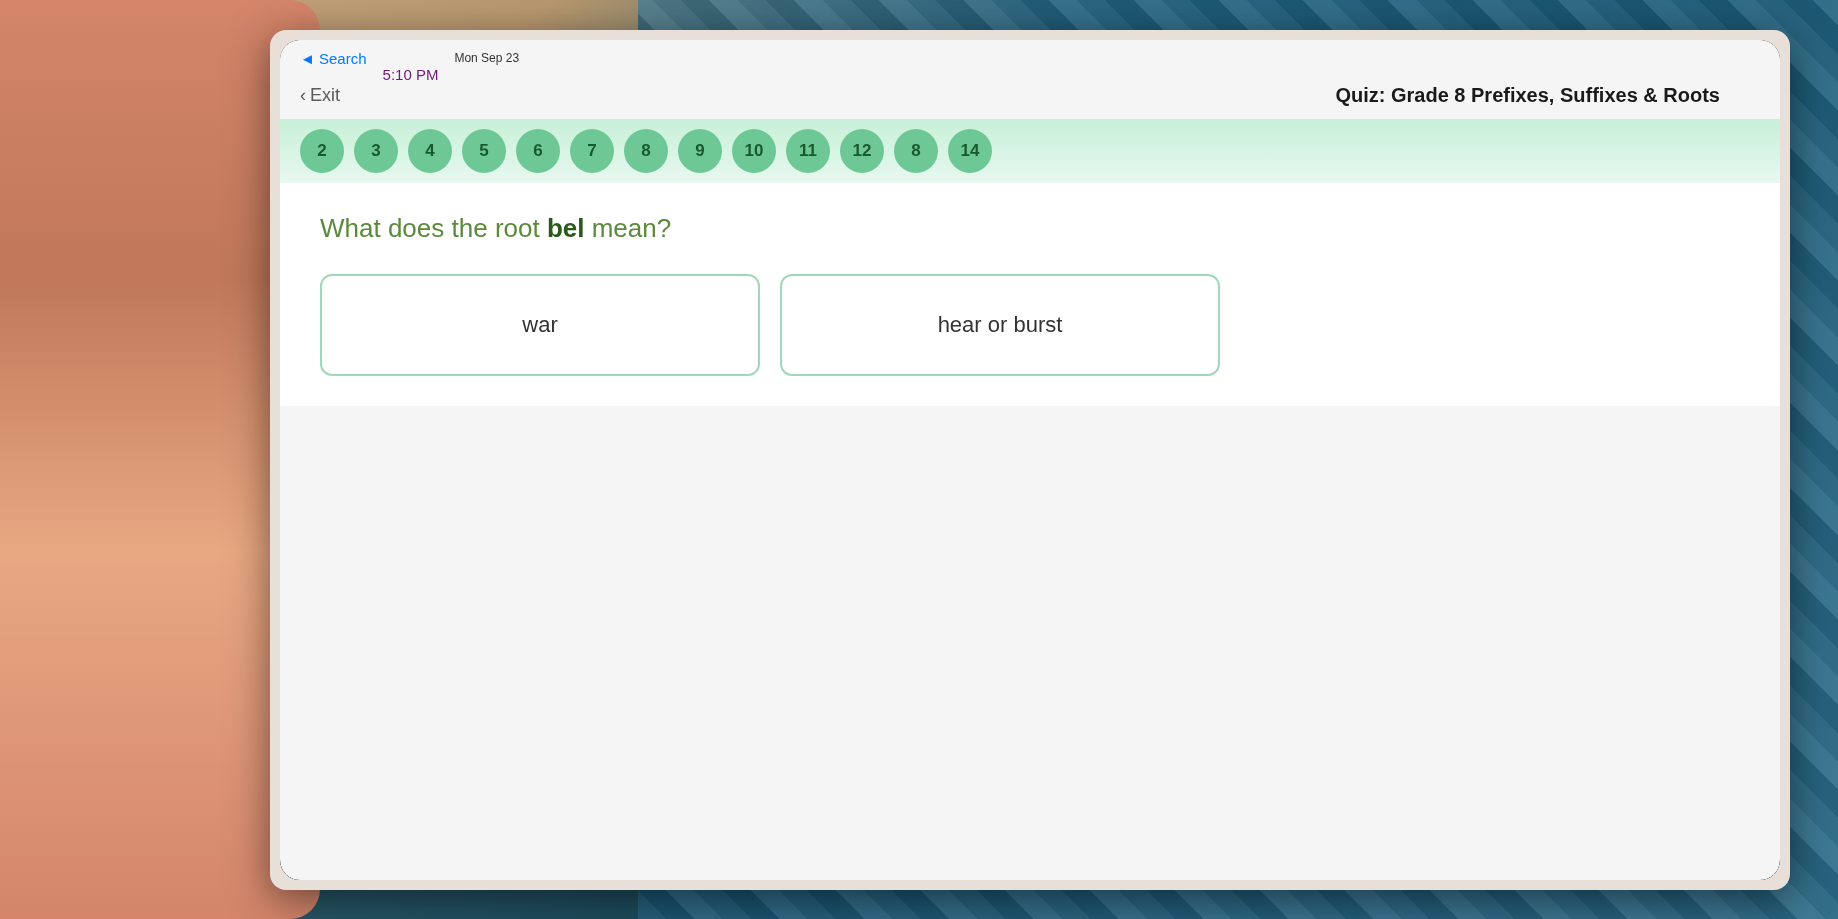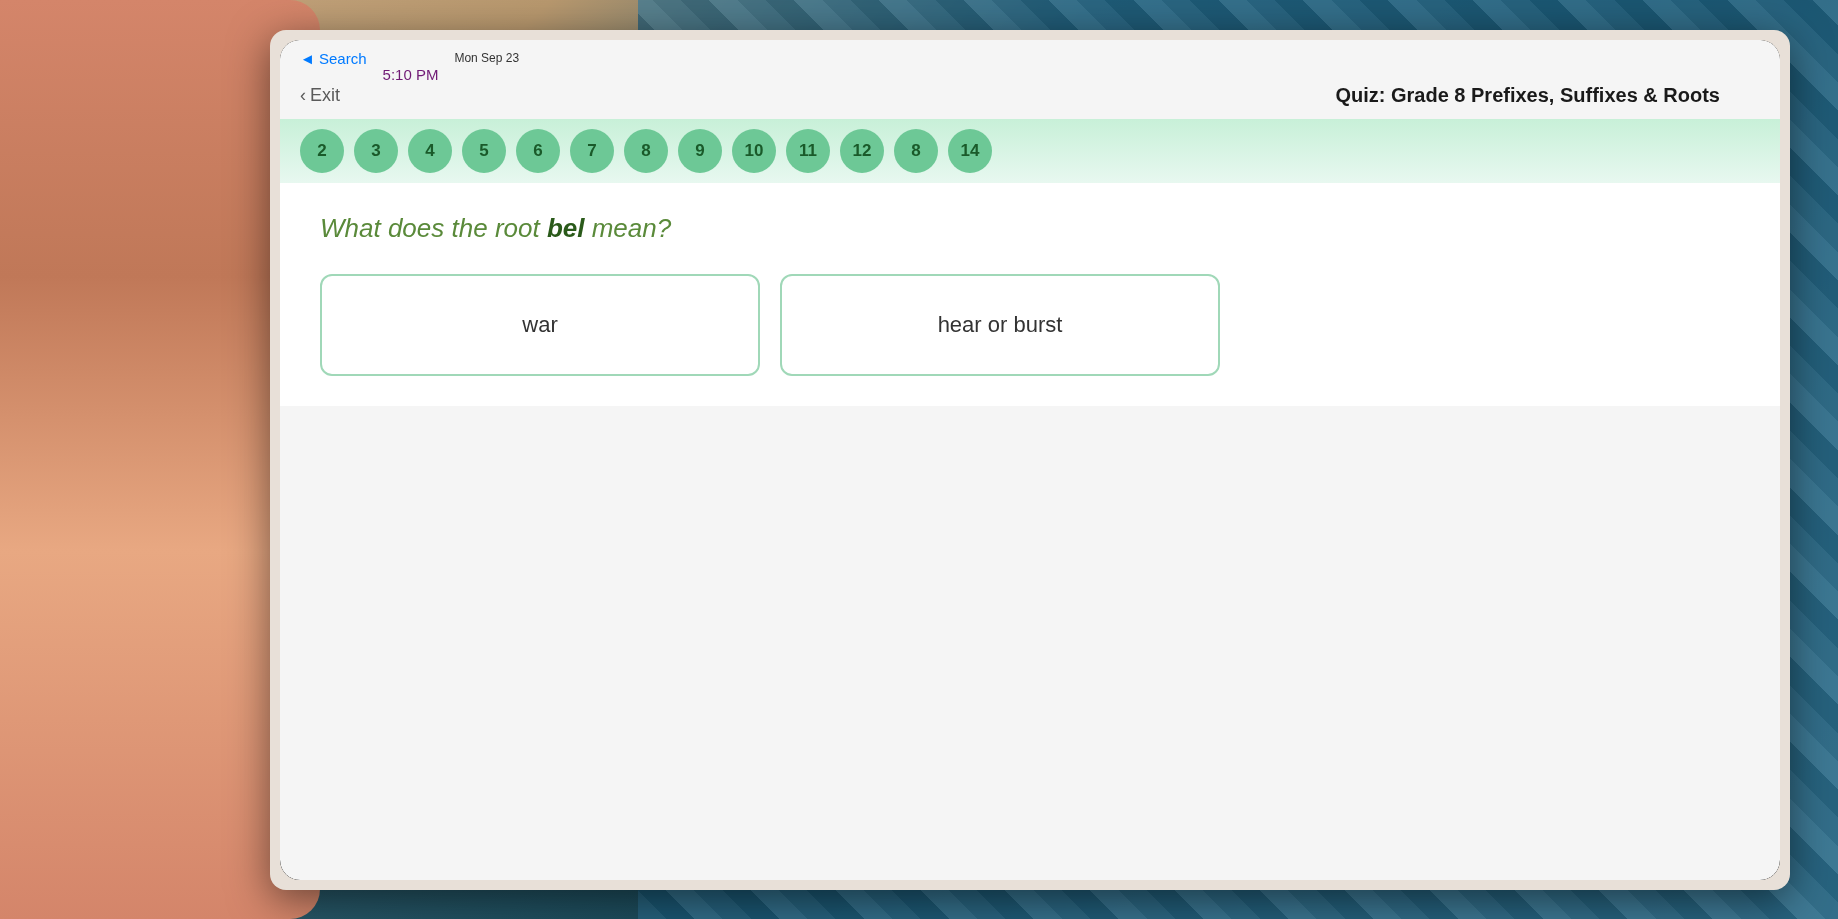--- a/index.html
+++ b/index.html
@@ -178,21 +178,20 @@
       margin: 0;
       padding: 30px 40px;
       flex: 1;
     }
 
     .question-text {
       font-size: 26px;
       color: #5a8a3a;
       margin-bottom: 30px;
       font-weight: 400;
-      font-style: italic;
     }
 
     .question-text .root-word {
       font-weight: 800;
       color: #2a5a1a;
     }
 
     
     .choices-grid {
       display: grid;

